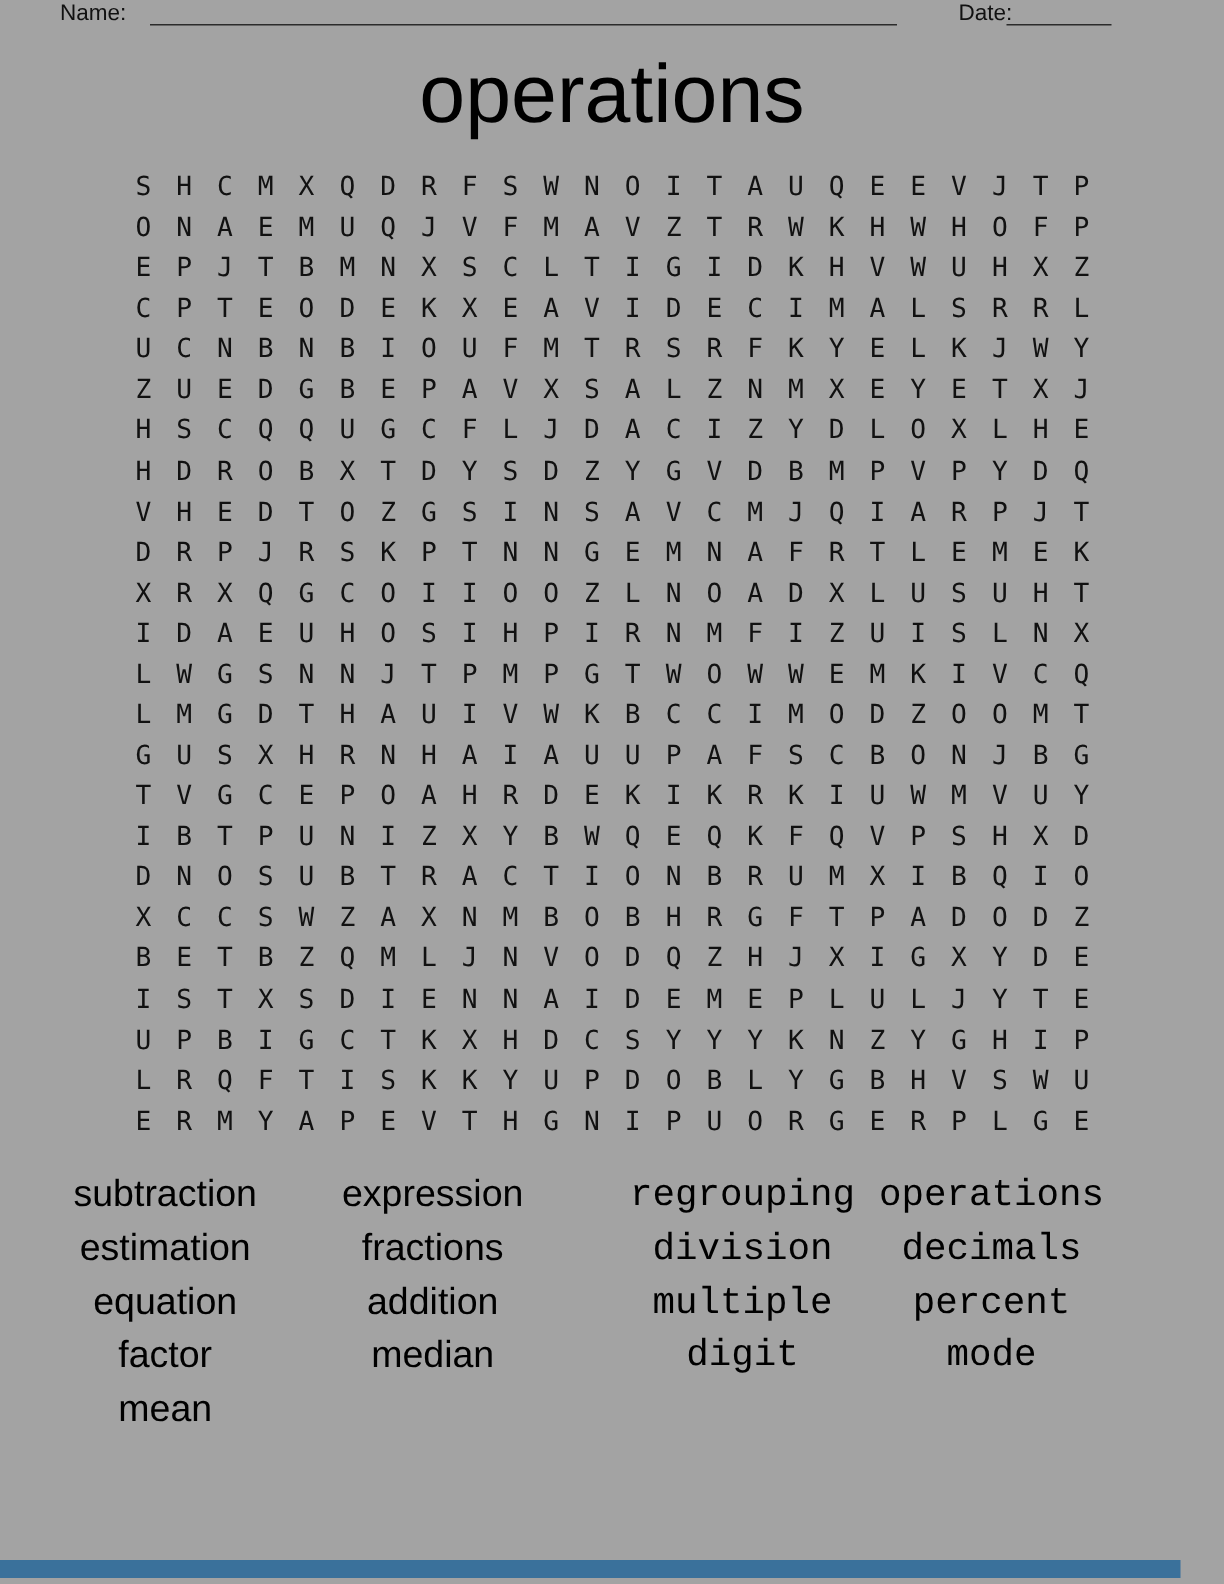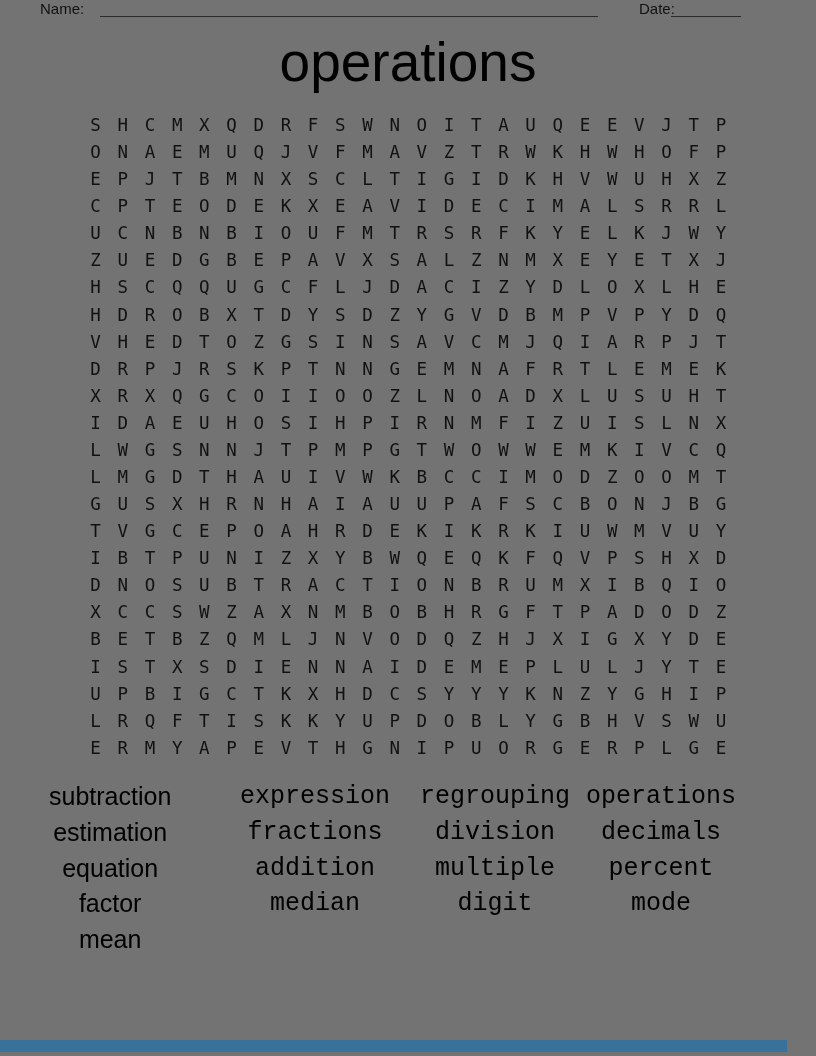--- a/index.html
+++ b/index.html
@@ -1,20 +1,20 @@
 <!DOCTYPE html>
 <html><head>
 <meta charset="utf-8">
 <style>
   html, body { margin: 0; padding: 0; background: #fff; }
   .page {
     position: relative;
     width: 816px;
     height: 1056px;
-    background: #737373;
+    background: #a3a3a3;
     overflow: hidden;
     font-family: "Liberation Sans", sans-serif;
     color: #000;
   }
 
   
   .hdr-label { position: absolute; top: 0px; font-size: 15px; color: #111; }
   .name-label { left: 40px; }
   .date-label { left: 639px; }
   .write-line { position: absolute; border-bottom: 1.4px solid #2b2b2b; height: 16px; }
@@ -45,21 +45,21 @@
     text-align: center;
     font-family: "DejaVu Sans Mono", monospace;
     font-size: 17.5px;
     color: #111;
   }
 
   
   .wordbank { position: absolute; top: 779px; left: 0; width: 816px; }
   .word-col { position: absolute; top: 0; }
   .word-col-0 { left: 49px; }
-  .word-col-1 { left: 240px; font-family: Liberation Mono, monospace; }
+  .word-col-1 { left: 228px; }
   .word-col-2 { left: 420px; font-family: Liberation Mono, monospace; }
   .word-col-3 { left: 586px; font-family: Liberation Mono, monospace; }
   .word { font-size: 25px; line-height: 35.8px; color: #000; white-space: nowrap; text-align: center; }
 
   
   .footer-bar {
     position: absolute;
     left: 0; top: 1040px;
     width: 787px; height: 12px;
   }

